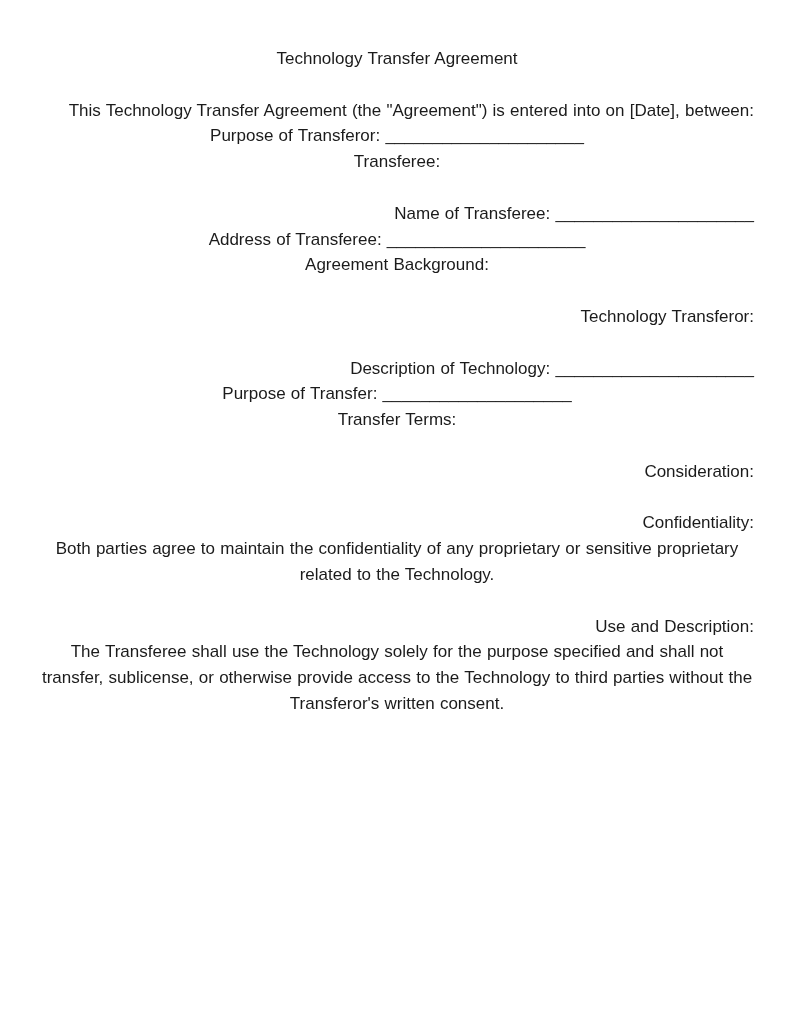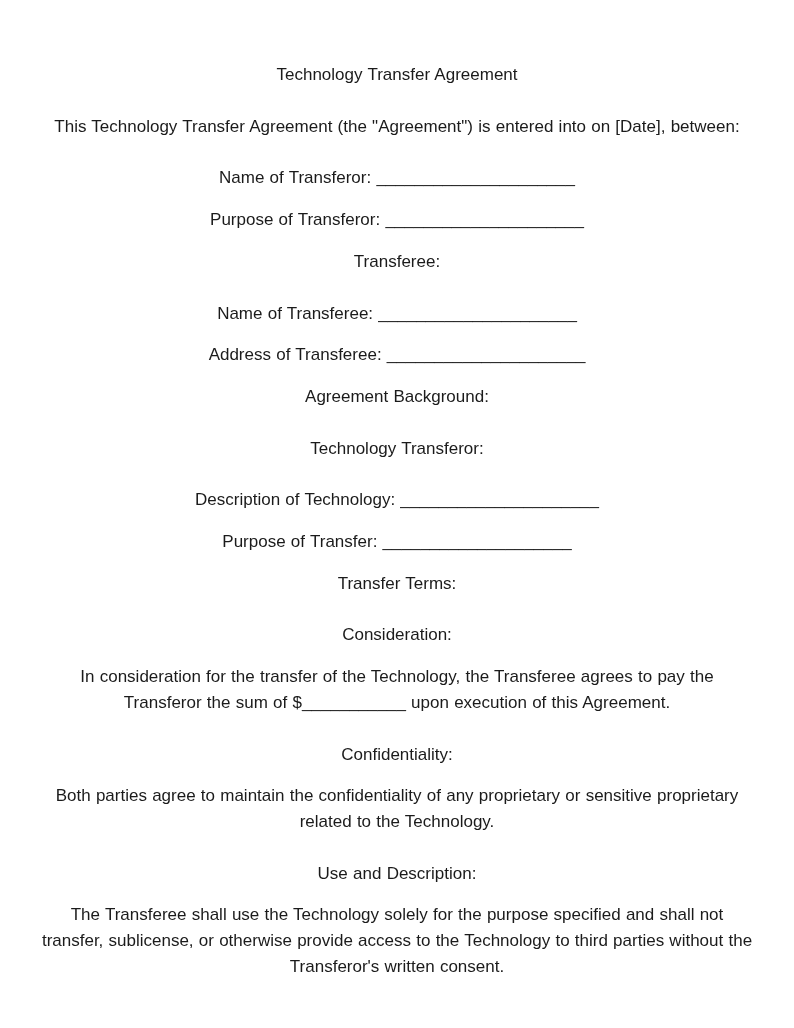--- a/index.html
+++ b/index.html
@@ -14,59 +14,58 @@
       box-sizing: border-box;
       padding: 46px 40px 0 40px;
       background: #ffffff;
       color: #1b1b1b;
       font-family: "Liberation Sans", sans-serif;
       font-size: 17px;
       line-height: 25.7px;
       overflow: hidden;
     }
     .line, .para {
-      margin: 16px auto;
+      margin: 0 auto;
       max-width: 714px;
       text-align: center;
       white-space: normal;
       word-spacing: 0.5px;
     }
     .gap {
       margin-top: 26px;
+      text-align: right;
     }
     .title {
       font-weight: 400;
     }
   </style>
 </head>
 <body>
 
 <div class="page">
 
   <p class="line title">Technology Transfer Agreement</p>
 
   <p class="para gap">This Technology Transfer Agreement (the "Agreement") is entered into on [Date], between:</p>
 
 
-  <p class="line gap">Name of Transferor: _____________________</p>
   <p class="line">Purpose of Transferor: _____________________</p>
   <p class="line">Transferee:</p>
 
   <p class="line gap">Name of Transferee: _____________________</p>
   <p class="line">Address of Transferee: _____________________</p>
   <p class="line">Agreement Background:</p>
 
   <p class="line gap">Technology Transferor:</p>
 
   <p class="line gap">Description of Technology: _____________________</p>
   <p class="line">Purpose of Transfer: ____________________</p>
   <p class="line">Transfer Terms:</p>
 
   <p class="line gap">Consideration:</p>
-  <p class="para">In consideration for the transfer of the Technology, the Transferee agrees to pay the Transferor the sum of $___________ upon execution of this Agreement.</p>
 
   <p class="line gap">Confidentiality:</p>
   <p class="para">Both parties agree to maintain the confidentiality of any proprietary or sensitive proprietary related to the Technology.</p>
 
   <p class="line gap">Use and Description:</p>
   <p class="para">The Transferee shall use the Technology solely for the purpose specified and shall not transfer, sublicense, or otherwise provide access to the Technology to third parties without the Transferor's written consent.</p>
 
 </div>
 
 </body></html>

